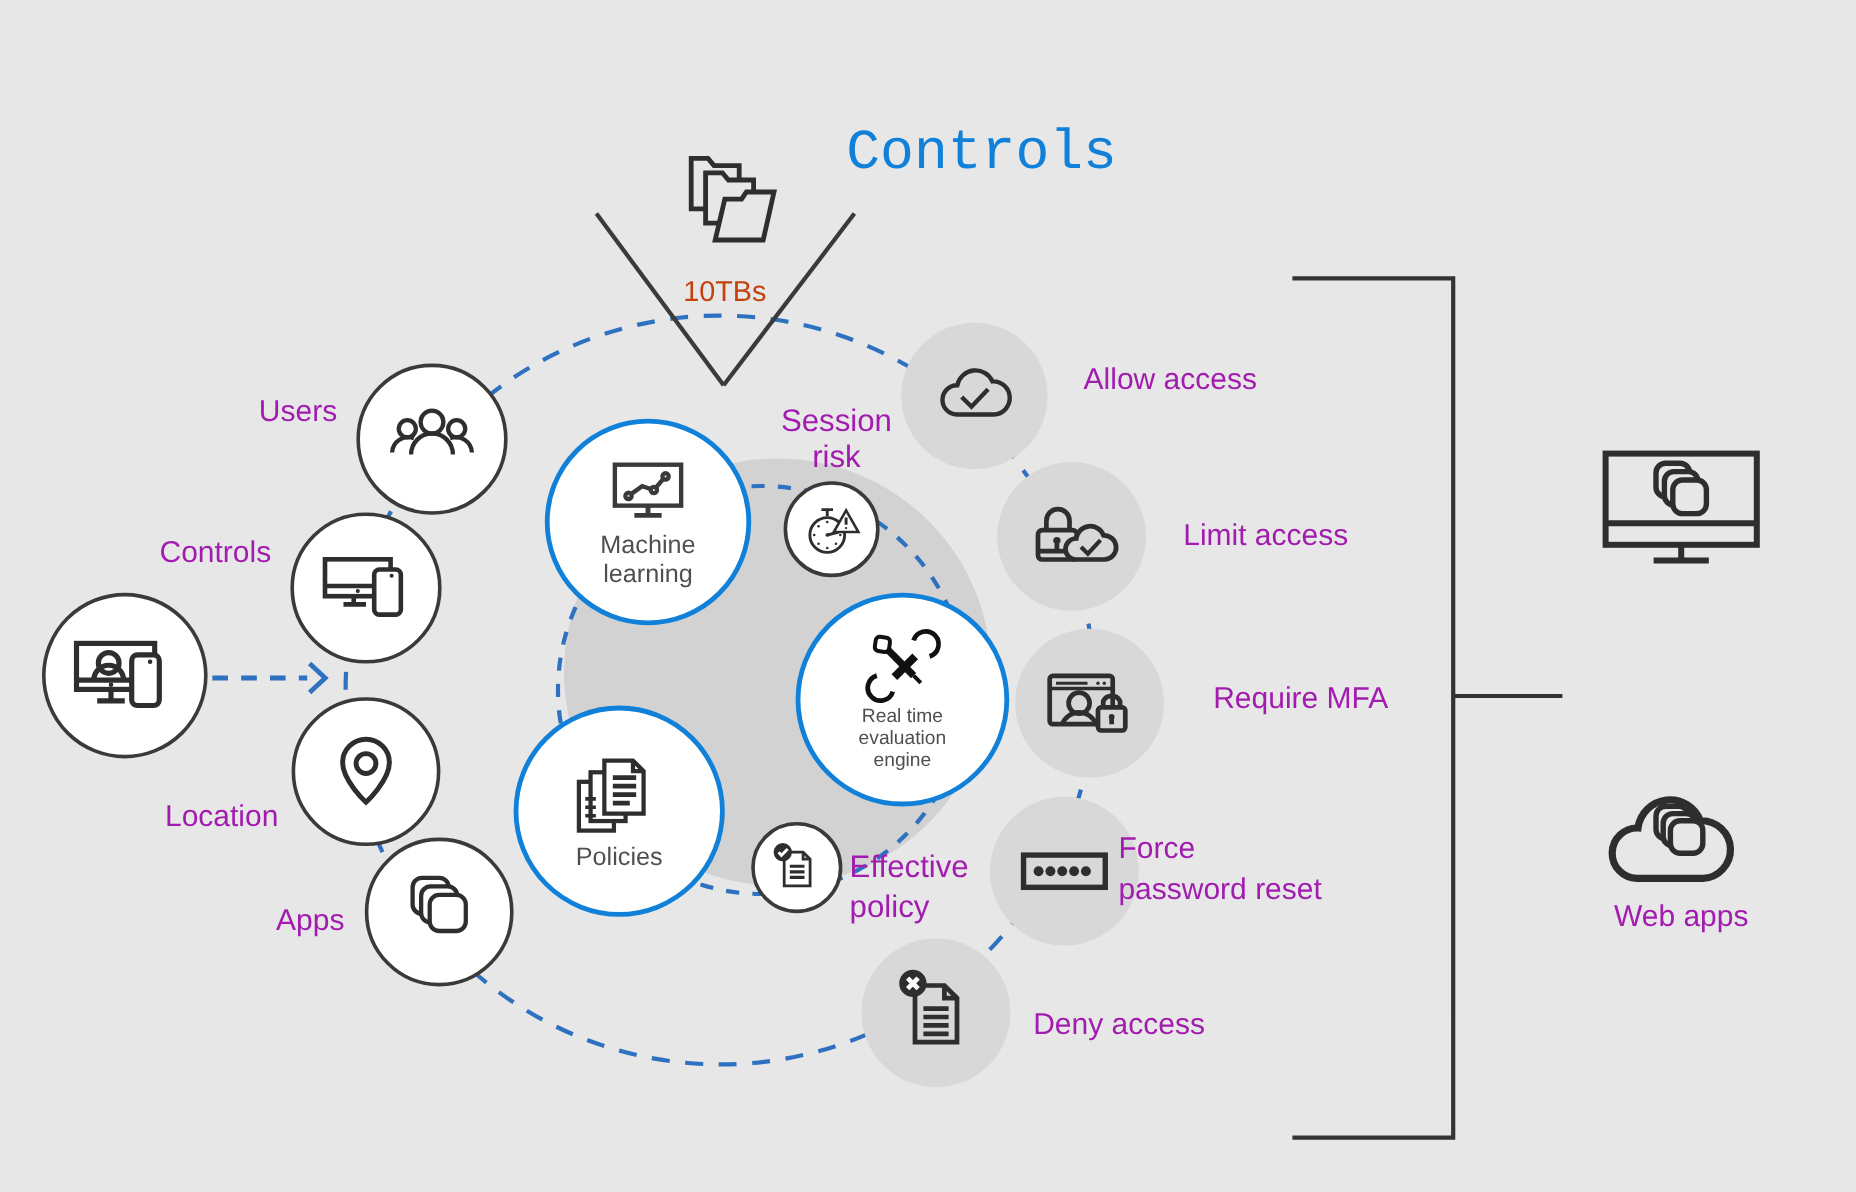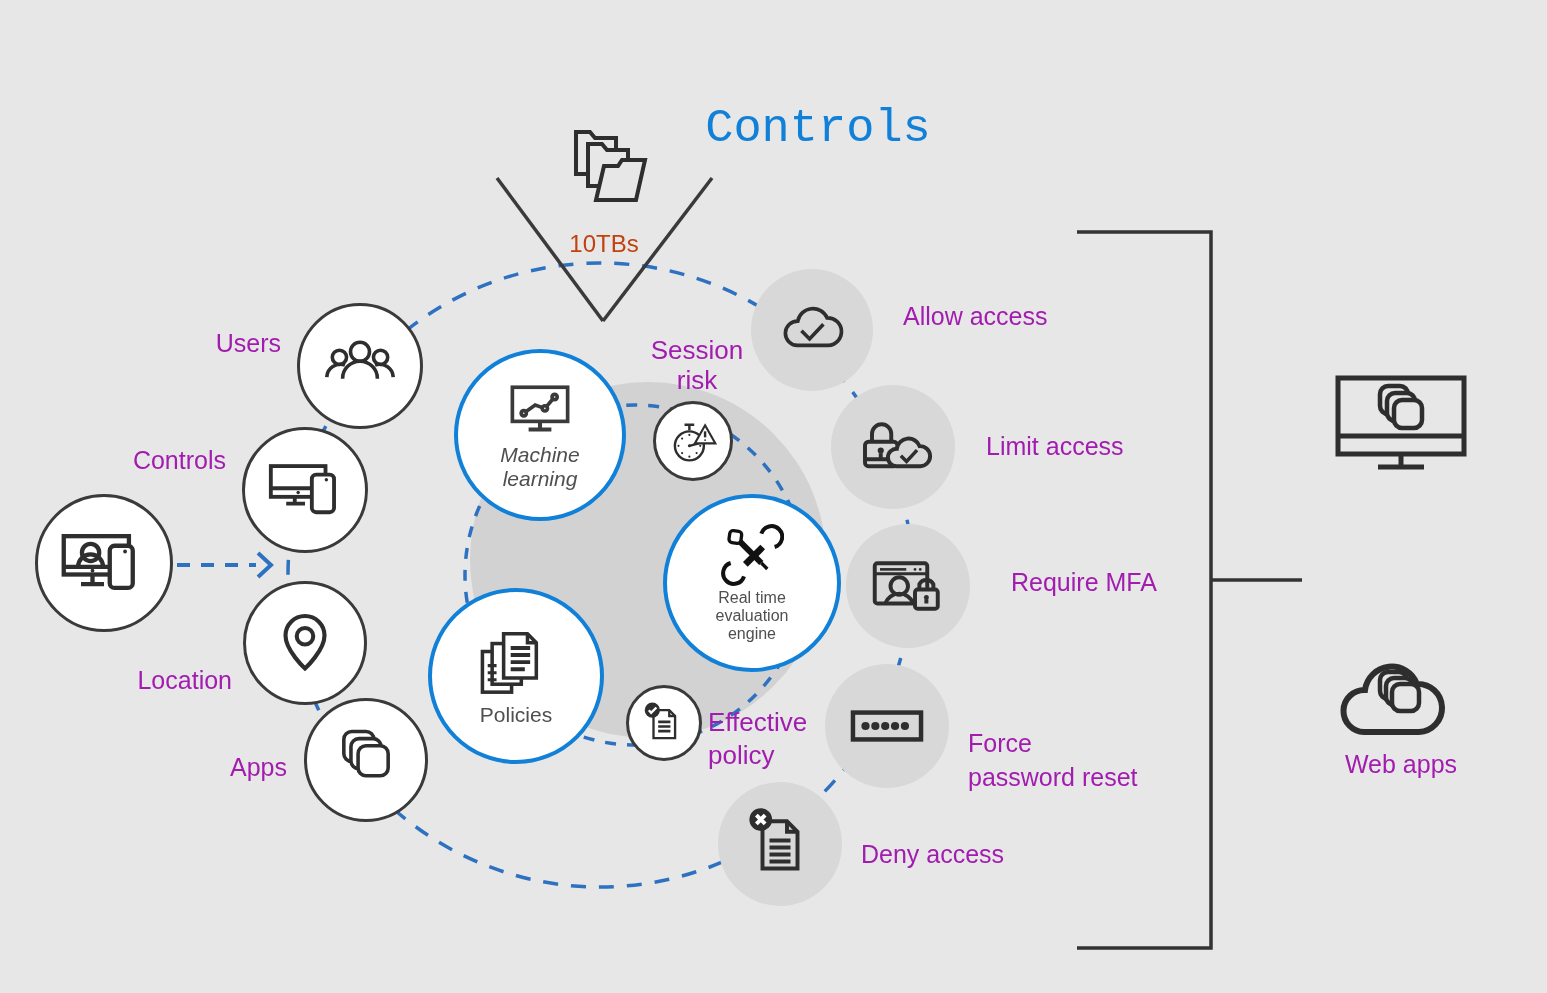--- a/index.html
+++ b/index.html
@@ -108,21 +108,21 @@
     <rect x="29" y="21" width="38" height="38" rx="10" fill="#fff"></rect>
     <rect x="38" y="30" width="38" height="38" rx="10" fill="#fff"></rect>
   </svg>
 </div>
 
 <div class="lbl lbl-side lbl-right-align" style="left:101px;top:327px;width:180px;">Users</div>
 <div class="lbl lbl-side lbl-right-align" style="left:46px;top:444px;width:180px;">Controls</div>
 <div class="lbl lbl-side lbl-right-align" style="left:52px;top:664px;width:180px;">Location</div>
 <div class="lbl lbl-side lbl-right-align" style="left:107px;top:751px;width:180px;">Apps</div>
 
-<div class="circle c-blue" style="left:454px;top:349px;width:172px;height:172px;font-style:italic;">
+<div class="circle c-blue" style="left:454px;top:349px;width:172px;height:172px;">
   <svg class="icon" width="78" height="62" viewBox="0 0 96 76" fill="none" stroke="#3a3a3a" stroke-width="4.5">
     <rect x="14" y="10" width="68" height="42"></rect>
     <polyline points="28,42 42,32 54,36 66,22"></polyline>
     <circle cx="28" cy="42" r="3.2" fill="#fff"></circle>
     <circle cx="54" cy="36" r="3.2" fill="#fff"></circle>
     <circle cx="66" cy="22" r="3.2" fill="#fff"></circle>
     <path d="M48 52 v8 M34 62 h28" stroke-width="5"></path>
   </svg>
   <div class="lbl-in" style="font-size:21px;">Machine
 learning</div>
@@ -246,21 +246,21 @@
     <path d="M56 22 v12 h12"></path>
     <path d="M36 44 h24 M36 52 h24 M36 60 h24 M36 68 h24" stroke-width="4.5"></path>
     <circle cx="26" cy="20" r="13" fill="#2e2e2e" stroke="none"></circle>
     <path d="M21 15 l10 10 M31 15 l-10 10" stroke="#fff" stroke-width="4.5"></path>
   </svg>
 </div>
 
 <div class="lbl lbl-side" style="left:903px;top:300px;width:240px;">Allow access</div>
 <div class="lbl lbl-side" style="left:986px;top:430px;width:240px;">Limit access</div>
 <div class="lbl lbl-side" style="left:1011px;top:566px;width:240px;">Require MFA</div>
-<div class="lbl lbl-side" style="left:968px;top:691px;width:240px;line-height:1.35;margin-top:36px;">Force
+<div class="lbl lbl-side" style="left:932px;top:691px;width:240px;line-height:1.35;">Force
 password reset</div>
 <div class="lbl lbl-side" style="left:861px;top:838px;width:240px;">Deny access</div>
 
 <div style="position:absolute;left:1330px;top:372px;z-index:2;">
   <svg width="144" height="114" viewBox="0 0 144 114" fill="none" stroke="#2e2e2e" stroke-width="5">
     <rect x="8" y="6" width="126" height="76"></rect>
     <path d="M8 64 h126"></path>
     <g stroke-width="4.5">
       <rect x="50" y="14" width="28" height="28" rx="8"></rect>
       <rect x="57" y="21" width="28" height="28" rx="8" fill="#e7e7e8"></rect>

